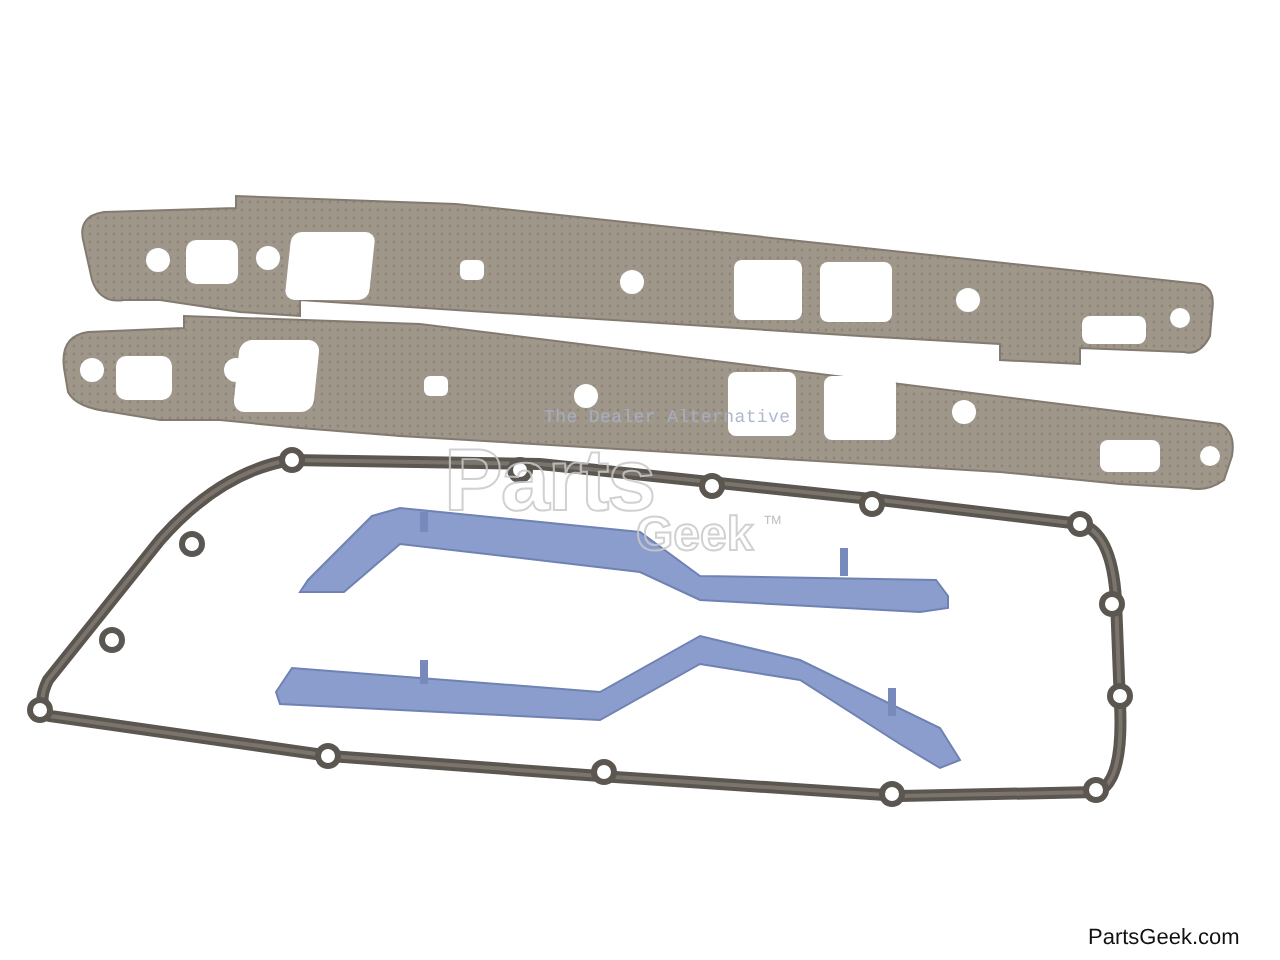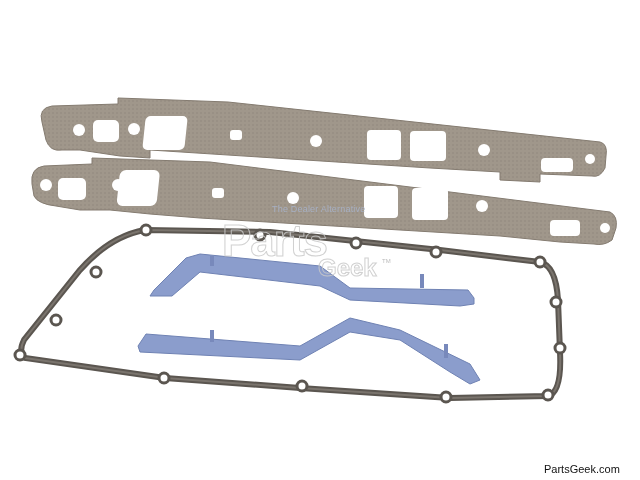--- a/index.html
+++ b/index.html
@@ -1,18 +1,18 @@
 <!DOCTYPE html>
 <html><head>
 <meta charset="utf-8">
 <style>
   html,body{margin:0;padding:0;background:#fff;}
   body{width:640px;height:480px;position:relative;overflow:hidden;font-family:"Liberation Sans",sans-serif;}
   #scene{position:absolute;left:0;top:0;width:640px;height:480px;}
-  .wm-tag{position:absolute;left:272px;top:204px;font-size:9px;color:#a7b2c9;letter-spacing:0.2px;opacity:0.9;}
+  .wm-tag{position:absolute;left:272px;top:204px;font-size:9px;color:#a7b2c9;letter-spacing:0.2px;opacity:0.9;font-family:Liberation Mono, monospace;}
   .wm-logo{position:absolute;left:222px;top:216px;font-size:44px;font-weight:bold;color:transparent;
     -webkit-text-stroke:1px #c9c9c9;letter-spacing:-1px;opacity:0.85;}
   .wm-sub{position:absolute;left:318px;top:254px;font-size:24px;font-weight:bold;color:transparent;
     -webkit-text-stroke:1px #c9c9c9;opacity:0.85;}
   .wm-tm{position:absolute;left:382px;top:258px;font-size:6px;color:#bbb;}
   .footer{position:absolute;left:544px;top:463px;font-size:11px;color:#111;}
 </style>
 </head>
 <body>
 

